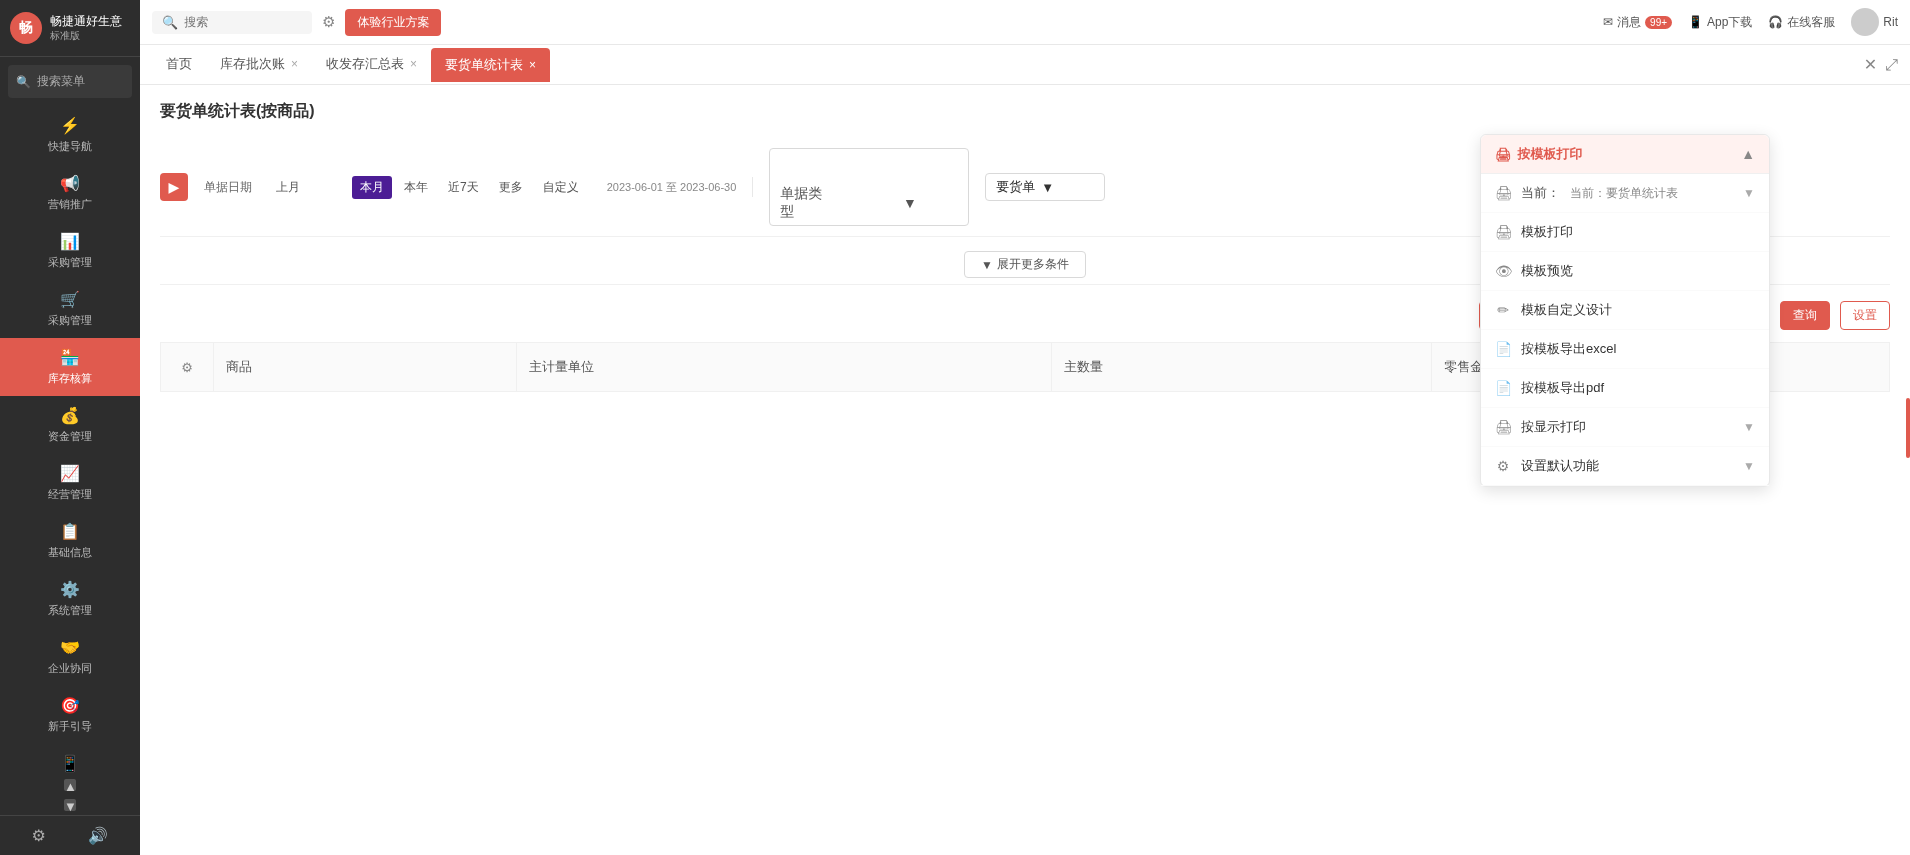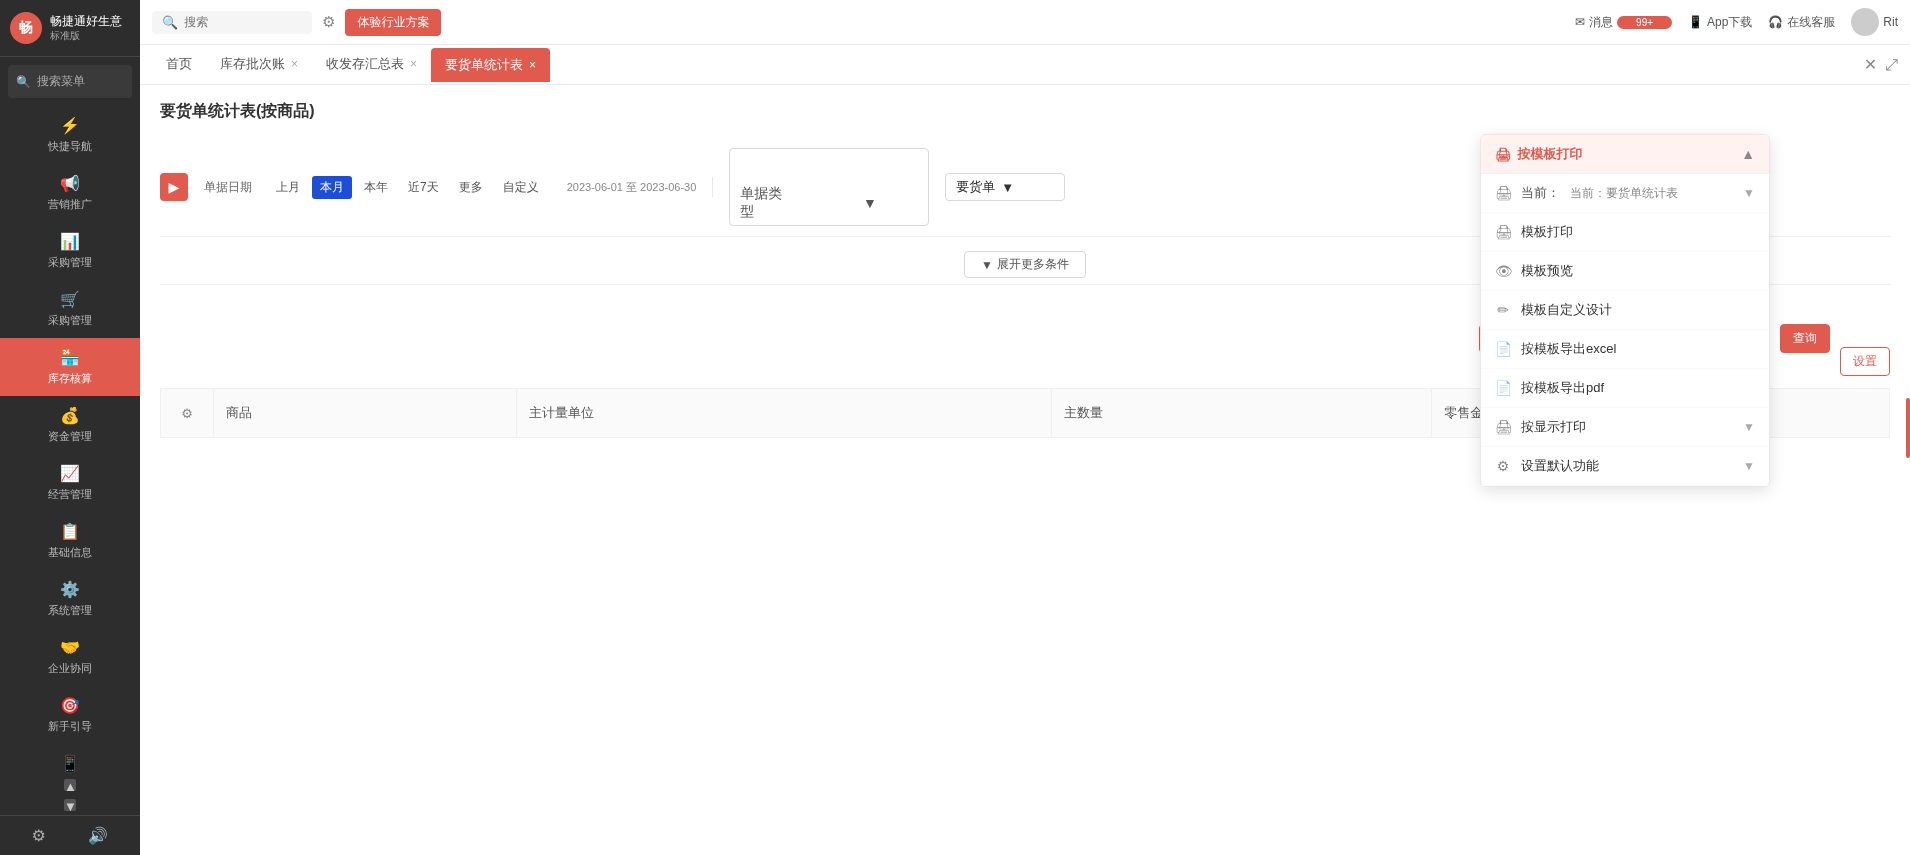--- a/index.html
+++ b/index.html
@@ -50,21 +50,21 @@
     .topbar-search input { border: none; background: transparent; font-size: 12px; outline: none; width: 100px; }
     .topbar-gear { font-size: 15px; color: #888; cursor: pointer; }
     .topbar-trial {
       background: #e05a4e; color: #fff; border: none; border-radius: 4px;
       padding: 5px 12px; font-size: 12px; cursor: pointer; font-family: Liberation Sans, sans-serif;
     }
     .topbar-right { margin-left: auto; display: flex; align-items: center; gap: 16px; }
     .topbar-right-item { display: flex; align-items: center; gap: 4px; color: #555; font-size: 12px; cursor: pointer; }
     .badge {
       background: #e05a4e; color: #fff; border-radius: 10px;
-      font-size: 10px; padding: 1px 19px; min-width: 18px; text-align: center;
+      font-size: 10px; padding: 1px 5px; min-width: 18px; text-align: center;
     }
     .topbar-avatar { width: 28px; height: 28px; background: #ccc; border-radius: 50%; }
 
     
     .tabbar {
       position: fixed; left: 140px; top: 45px; right: 0; height: 40px;
       background: #fff; display: flex; align-items: center; padding: 0 0 0 12px;
       border-bottom: 1px solid #e8e8e8; z-index: 98;
     }
     .tab-item {
@@ -93,21 +93,21 @@
     .filter-expand-btn {
       width: 28px; height: 28px; background: #e05a4e; color: #fff;
       display: flex; align-items: center; justify-content: center;
       border-radius: 4px; cursor: pointer; font-size: 14px; flex-shrink: 0;
     }
     .filter-label { font-size: 12px; color: #666; white-space: nowrap; }
     .date-tabs { display: flex; gap: 4px; align-items: center; }
     .date-tab {
       padding: 3px 8px; font-size: 12px; border-radius: 3px; cursor: pointer; color: #555;
     }
-    .date-tab.active { background: #1d4ed8; color: #fff; }
+    .date-tab.active { background: #4c1d95; color: #fff; margin-left: 40px; }
     .date-range { font-size: 11px; color: #888; margin-left: 4px; }
     .filter-divider { width: 1px; height: 20px; background: #e8e8e8; }
     .filter-type-select {
       display: flex; align-items: center; gap: 6px; padding: 4px 10px;
       border: 1px solid #d9d9d9; border-radius: 4px; min-width: 200px; cursor: pointer;
     }
     .filter-type-select span { font-size: 14px; color: #555; flex: 1; margin-top: 32px; }
     .filter-tag-select {
       display: flex; align-items: center; gap: 6px; padding: 4px 10px;
       border: 1px solid #d9d9d9; border-radius: 4px; min-width: 120px; cursor: pointer;
@@ -122,21 +122,21 @@
     .table-toolbar {
       display: flex; align-items: center; justify-content: flex-end;
       padding: 8px 0; gap: 10px; position: relative;
     }
     .toolbar-btn {
       display: flex; align-items: center; gap: 4px; padding: 5px 12px;
       border: 1px solid #eab308; border-radius: 4px; font-size: 12px;
       color: #555; cursor: pointer; background: #fff;
     }
     .toolbar-btn.primary { background: #e05a4e; color: #fff; border-color: #e05a4e; }
-    .toolbar-btn.outline-red { border-color: #e05a4e; color: #e05a4e; margin-top: 46px; }
+    .toolbar-btn.outline-red { border-color: #e05a4e; color: #e05a4e; }
     .print-btn-active {
       display: flex; align-items: center; gap: 4px; padding: 5px 12px;
       border: 1px solid #e05a4e; border-radius: 4px; font-size: 12px;
       color: #e05a4e; cursor: pointer; background: #fff2f0;
     }
 
     
     .data-table { width: 100%; border-collapse: collapse; margin-top: 4px; }
     .data-table th {
       background: #fafafa; border: 1px solid #f0f0f0; padding: 10px 12px;

